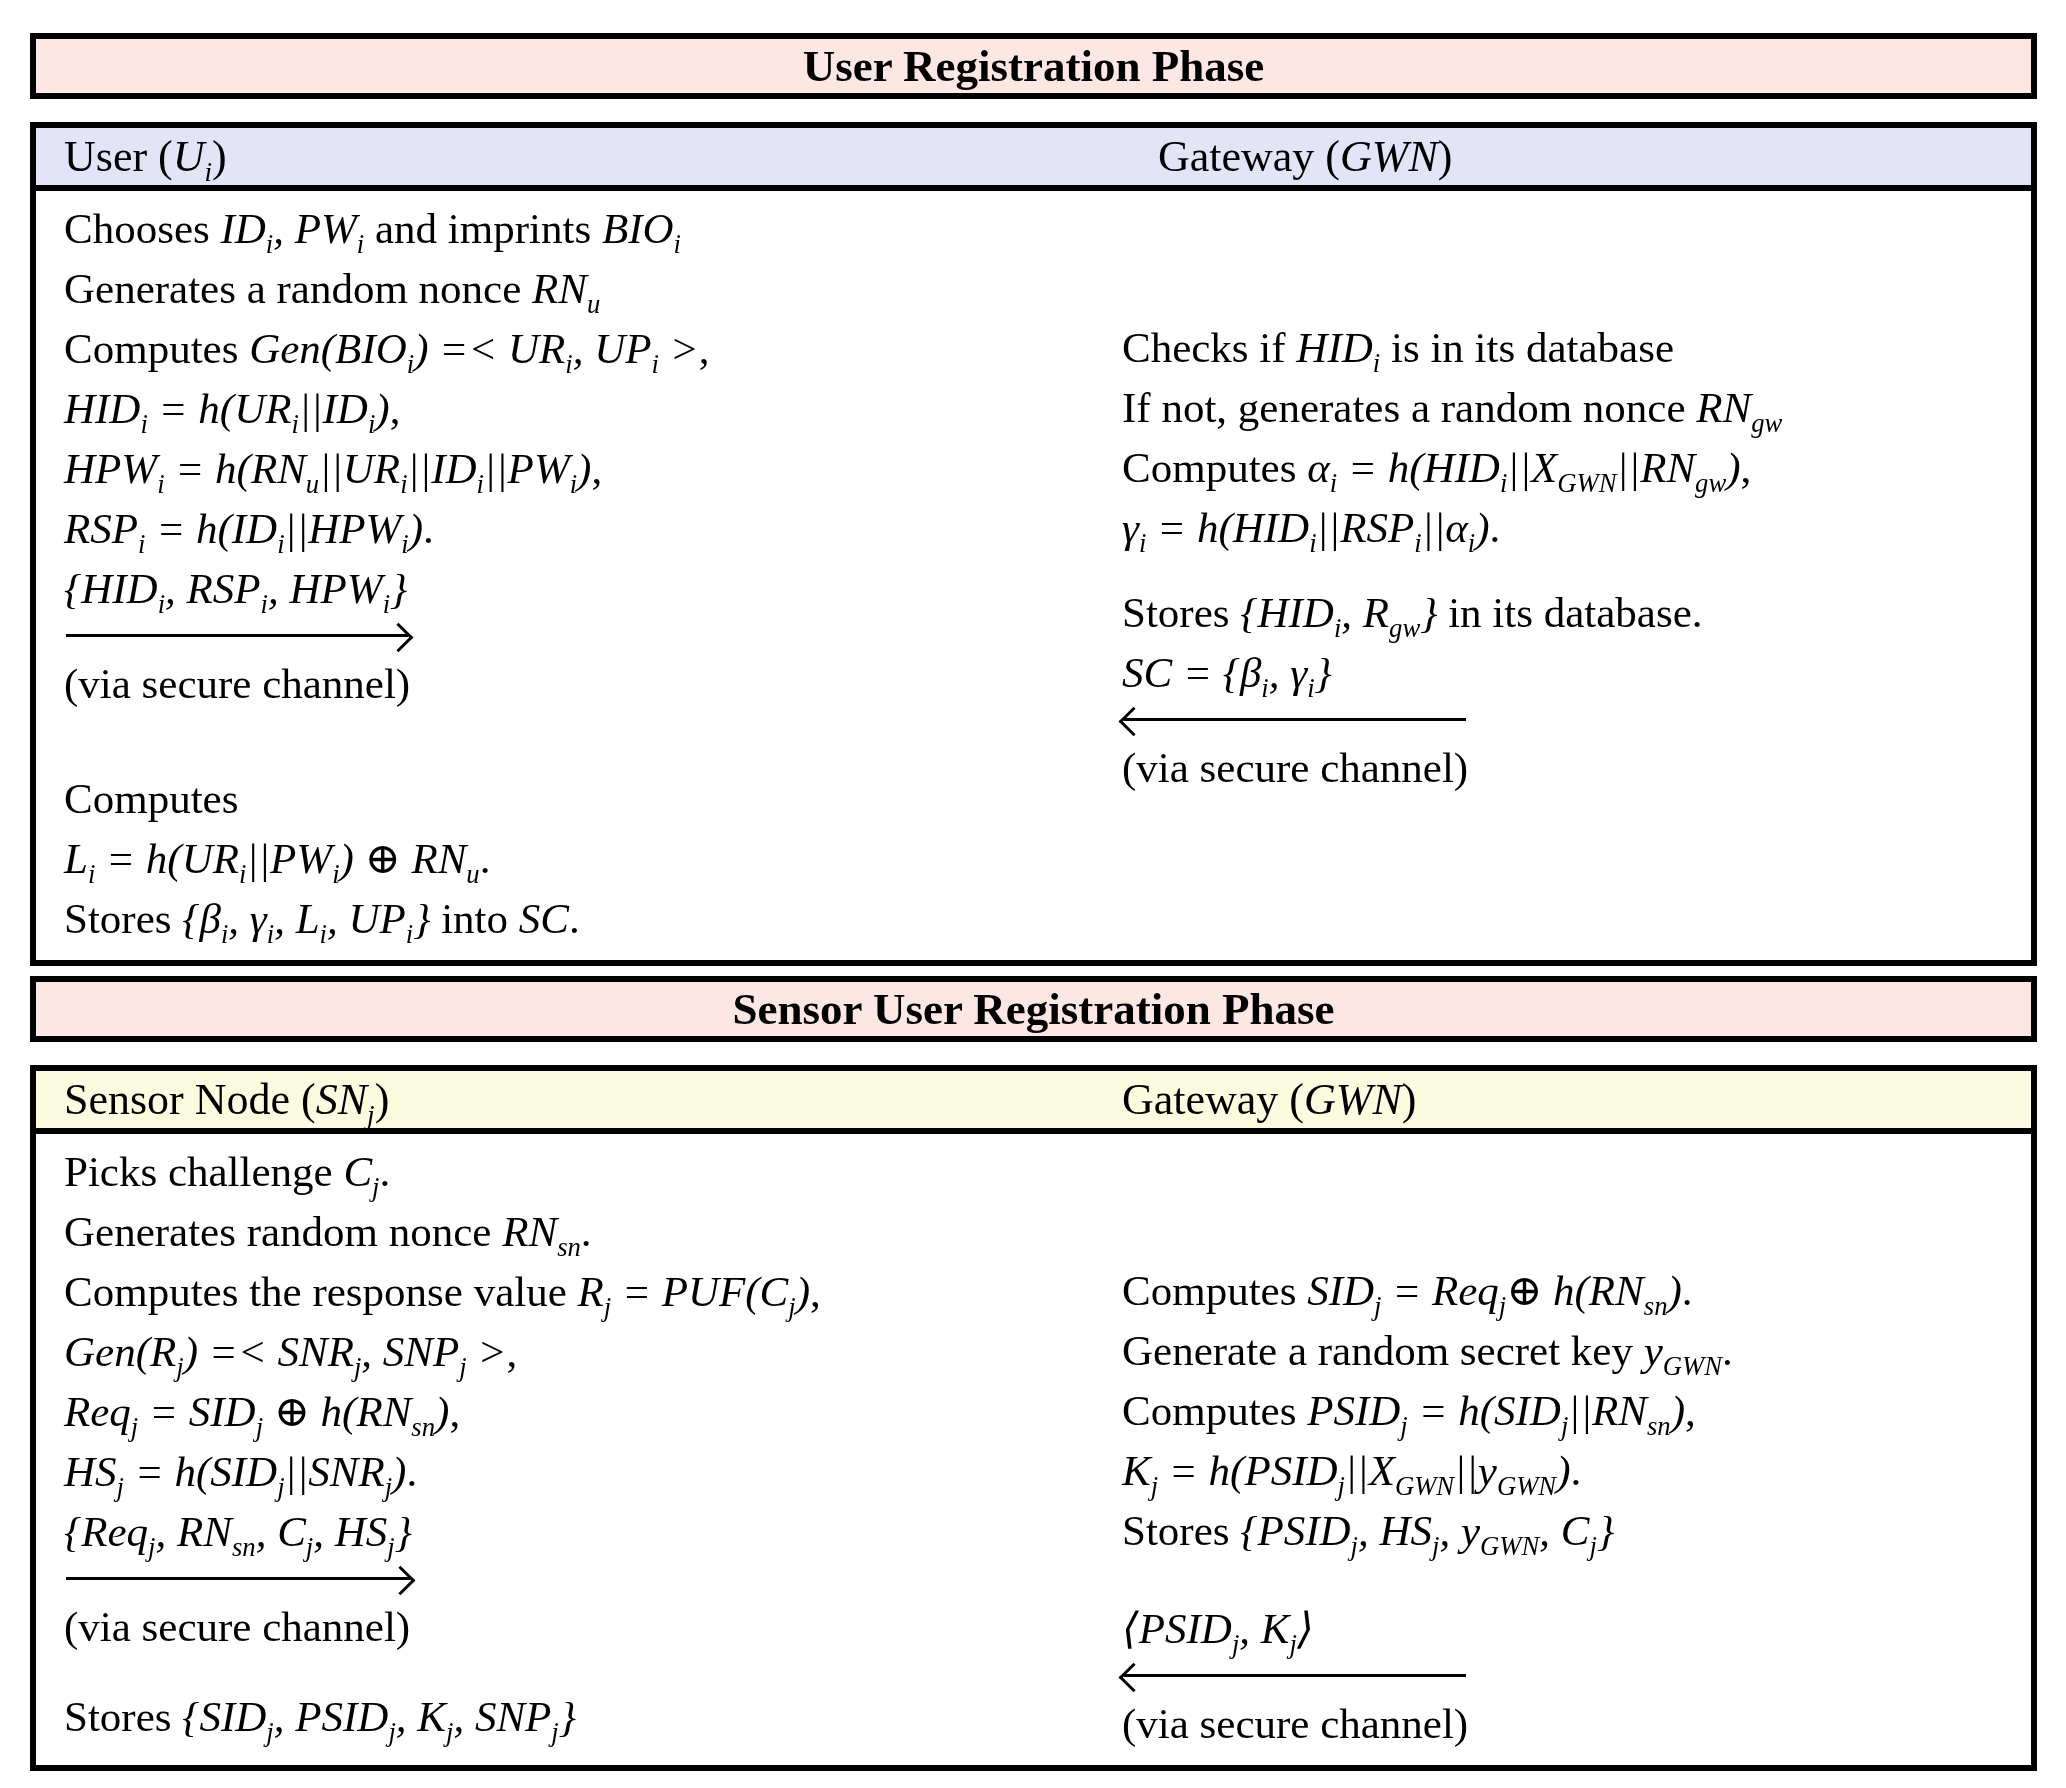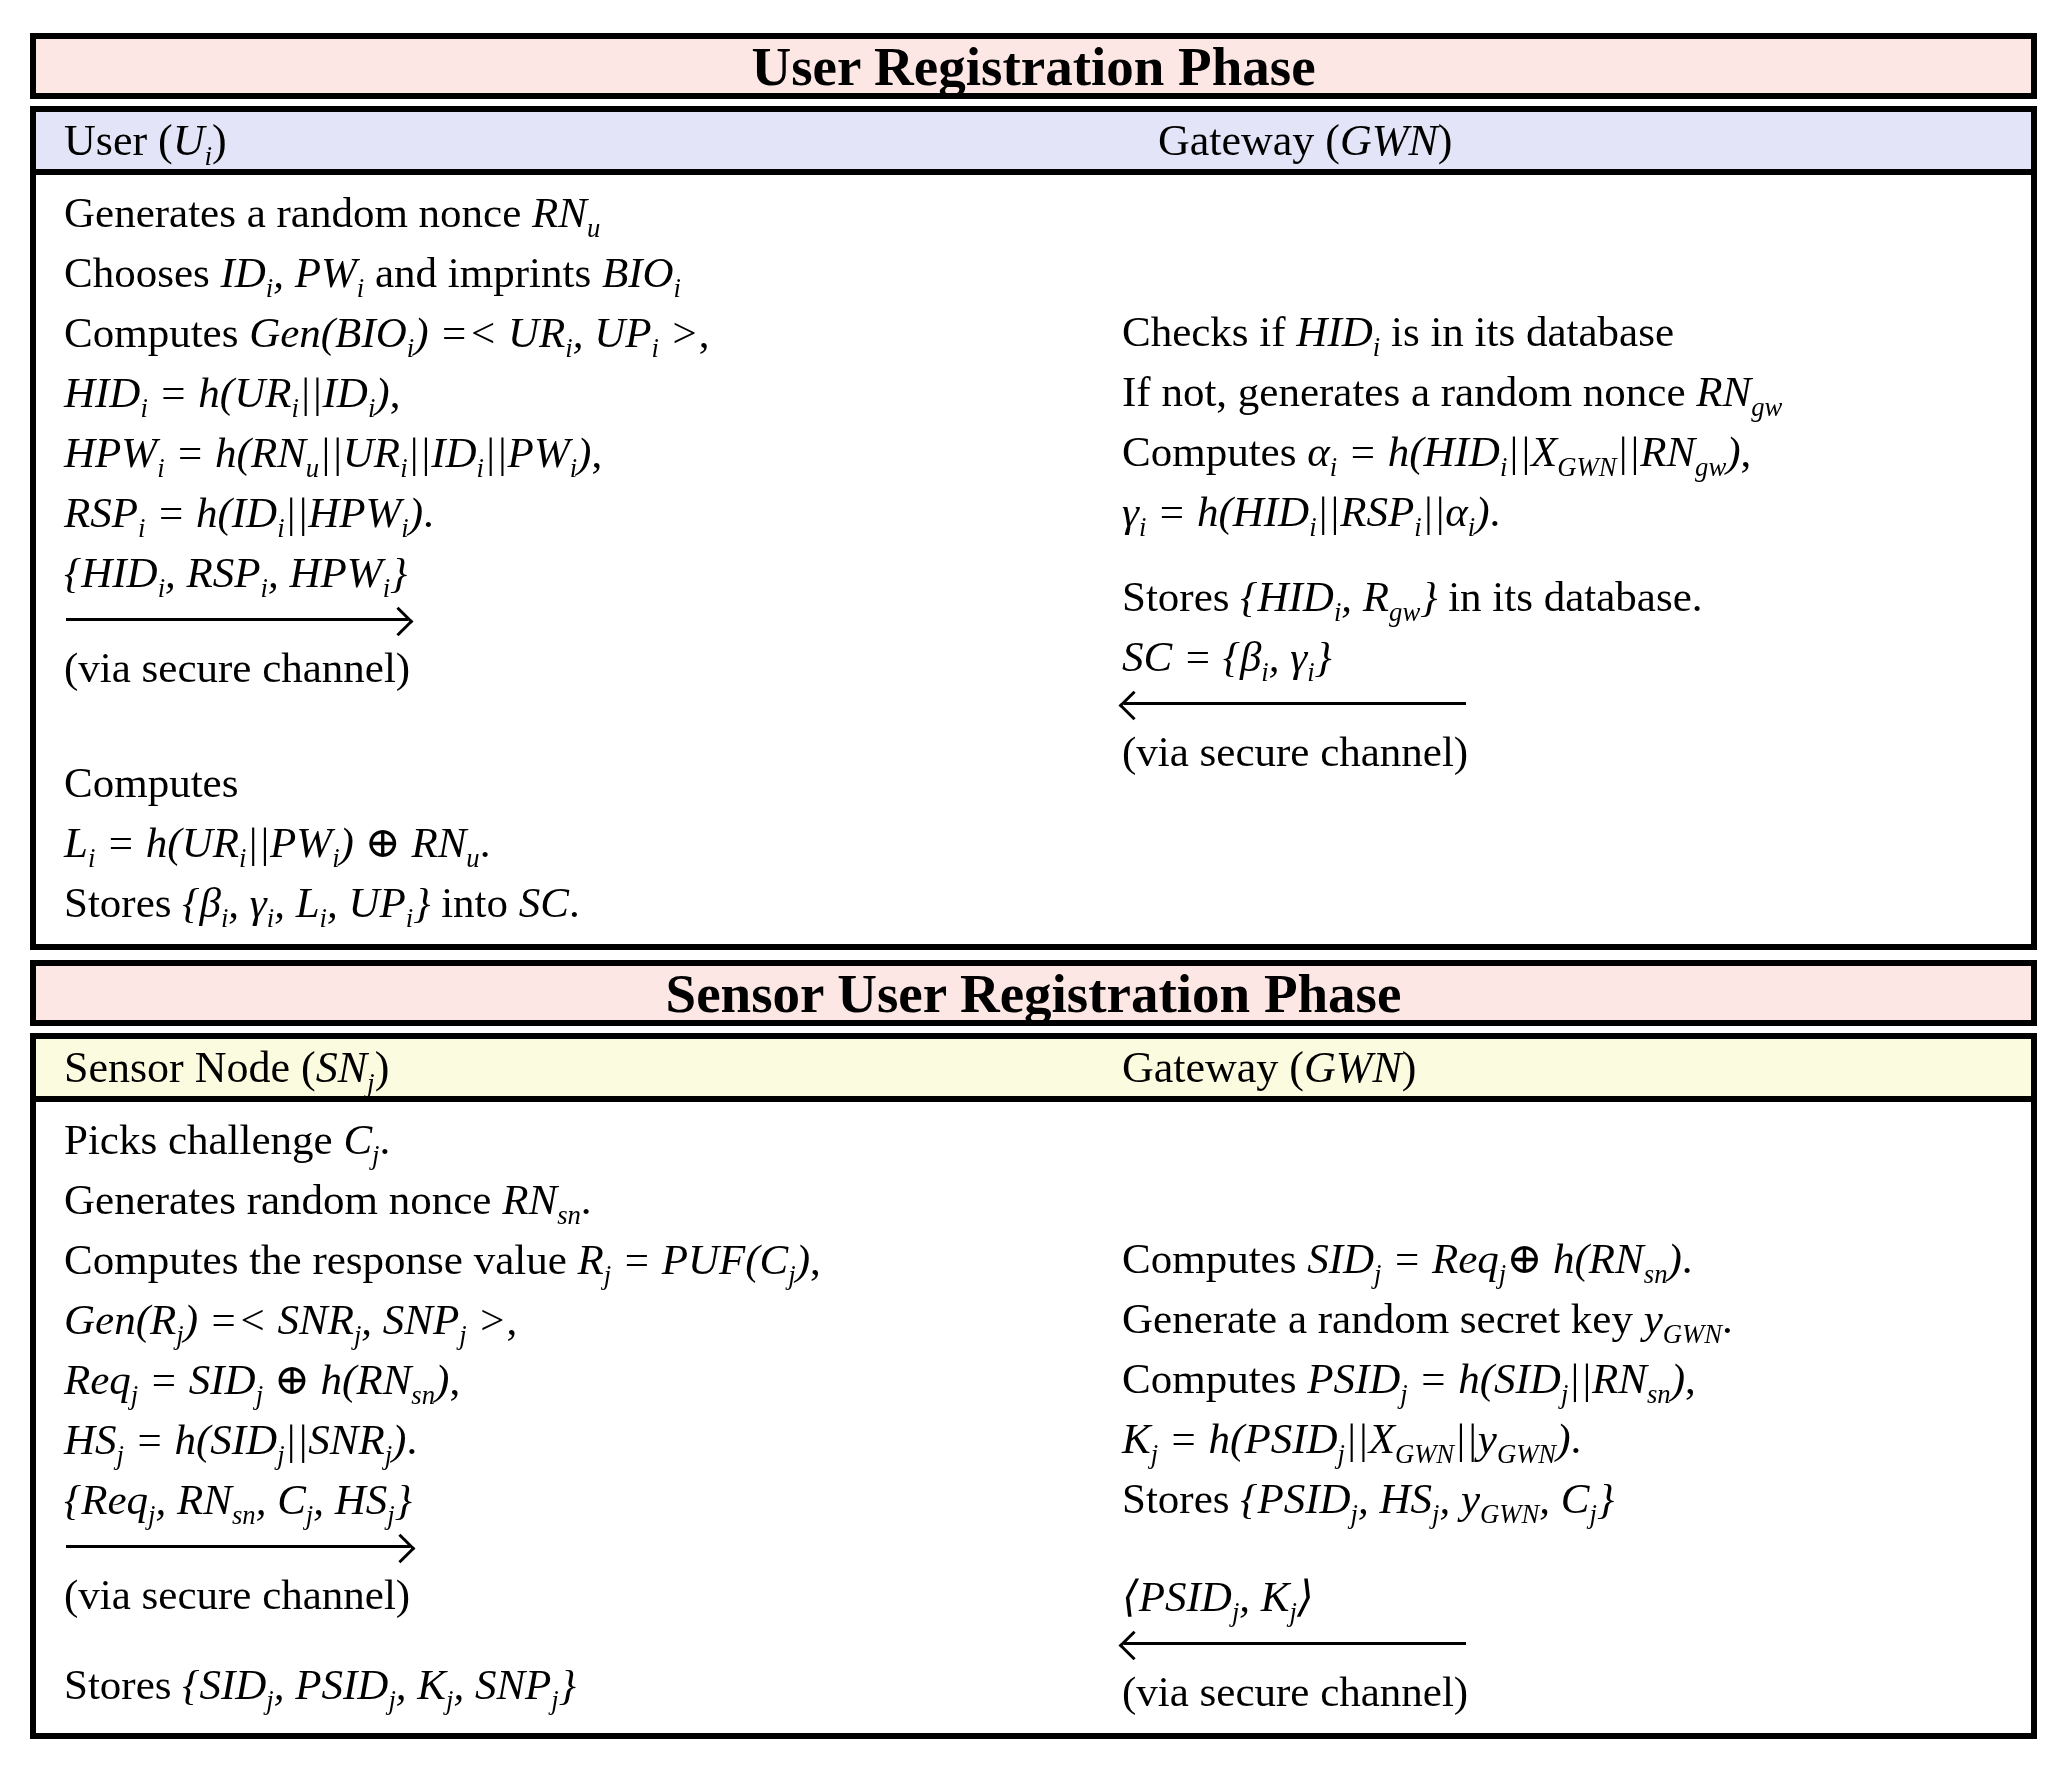--- a/index.html
+++ b/index.html
@@ -11,21 +11,21 @@
   html,body{margin:0;padding:0;background:#ffffff;}
   body{
     width:2066px;height:1788px;
     font-family:"Liberation Serif","DejaVu Serif",serif;
     color:var(--ink);
   }
   .page{box-sizing:border-box;width:2066px;height:1788px;padding:33px 29px 0 30px;}
   .title-band{
     box-sizing:border-box;border:6.3px solid var(--ink);background:var(--phase-band);
     height:66px;display:flex;align-items:center;justify-content:center;
-    font-weight:bold;font-size:55px;margin-bottom:7px;
+    font-weight:bold;font-size:45px;margin-bottom:23px;
   }
   .section{box-sizing:border-box;border:6.3px solid var(--ink);margin-bottom:10.2px;}
   .cols-header{
     box-sizing:border-box;display:flex;border-bottom:6.3px solid var(--ink);
     font-size:44px;height:63px;align-items:center;padding-left:28px;
   }
   .cols-header.user{background:var(--user-band);gap:36px;}
   .cols-header.sensor{background:var(--sensor-band);}
   .hdr-left{width:1058px;flex:none;white-space:nowrap;}
   .hdr-right{flex:1;min-width:0;white-space:nowrap;}
@@ -56,22 +56,22 @@
   </div>
 
   <div class="section">
     <div class="cols-header user">
       <div class="hdr-left">User (<i>U<sub>i</sub></i>)</div>
       <div class="hdr-right">Gateway (<i>GWN</i>)</div>
     </div>
     <div class="body">
 
       <div class="col-left">
+        <div class="line">Chooses <i>ID<sub>i</sub>, PW<sub>i</sub></i> and imprints <i>BIO<sub>i</sub></i></div>
         <div class="line">Generates a random nonce <i>RN<sub>u</sub></i></div>
-        <div class="line">Chooses <i>ID<sub>i</sub>, PW<sub>i</sub></i> and imprints <i>BIO<sub>i</sub></i></div>
         <div class="line">Computes <i>Gen(BIO<sub>i</sub>) =&lt; UR<sub>i</sub>, UP<sub>i</sub> &gt;</i>,</div>
         <div class="line"><i>HID<sub>i</sub> = h(UR<sub>i</sub>||ID<sub>i</sub>)</i>,</div>
         <div class="line"><i>HPW<sub>i</sub> = h(RN<sub>u</sub>||UR<sub>i</sub>||ID<sub>i</sub>||PW<sub>i</sub>)</i>,</div>
         <div class="line"><i>RSP<sub>i</sub> = h(ID<sub>i</sub>||HPW<sub>i</sub>)</i>.</div>
         <div class="msg">
           <div class="line"><i>{HID<sub>i</sub>, RSP<sub>i</sub>, HPW<sub>i</sub>}</i></div>
           <div class="arrow dir-right">
               <span class="shaft"></span>
               <span class="head"></span>
             </div>

